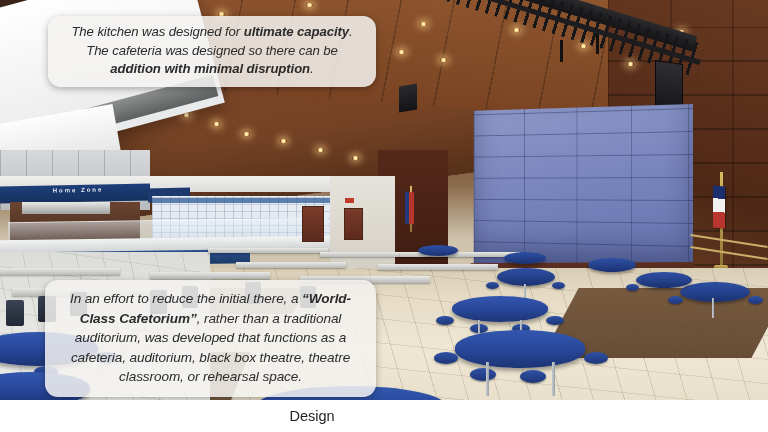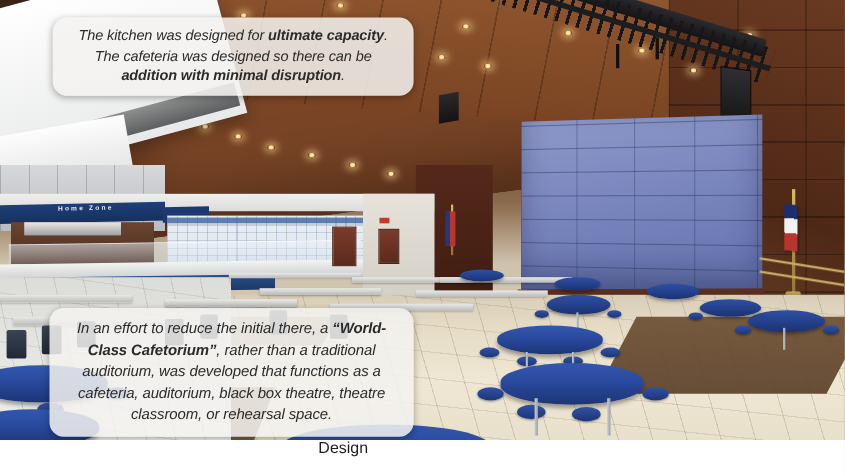--- a/index.html
+++ b/index.html
@@ -191,21 +191,21 @@
     box-sizing:border-box;
   }
   #callout-1{left:48px;top:16px;width:328px;padding:7px 12px 8px;
     font-size:13.2px;line-height:18.5px;letter-spacing:-.1px;text-align:center;}
   #callout-2{left:45px;top:280px;width:331px;padding:9px 11px 10px;
     font-size:13.6px;line-height:19.5px;letter-spacing:-.1px;}
   .callout b{font-weight:bold;font-style:italic;}
 
   
   .caption-bar{position:absolute;left:0;top:400px;width:624px;height:32px;background:#ffffff;
-    display:flex;justify-content:center;}
+    display:flex;align-items:center;justify-content:center;}
   .caption-bar span{font-size:14.5px;color:#1f1f1f;font-family:"Liberation Sans",sans-serif;}
 </style>
 </head>
 <body>
 
 <div id="slide">
 
   <div class="photo">
     <div class="base"></div>
 

